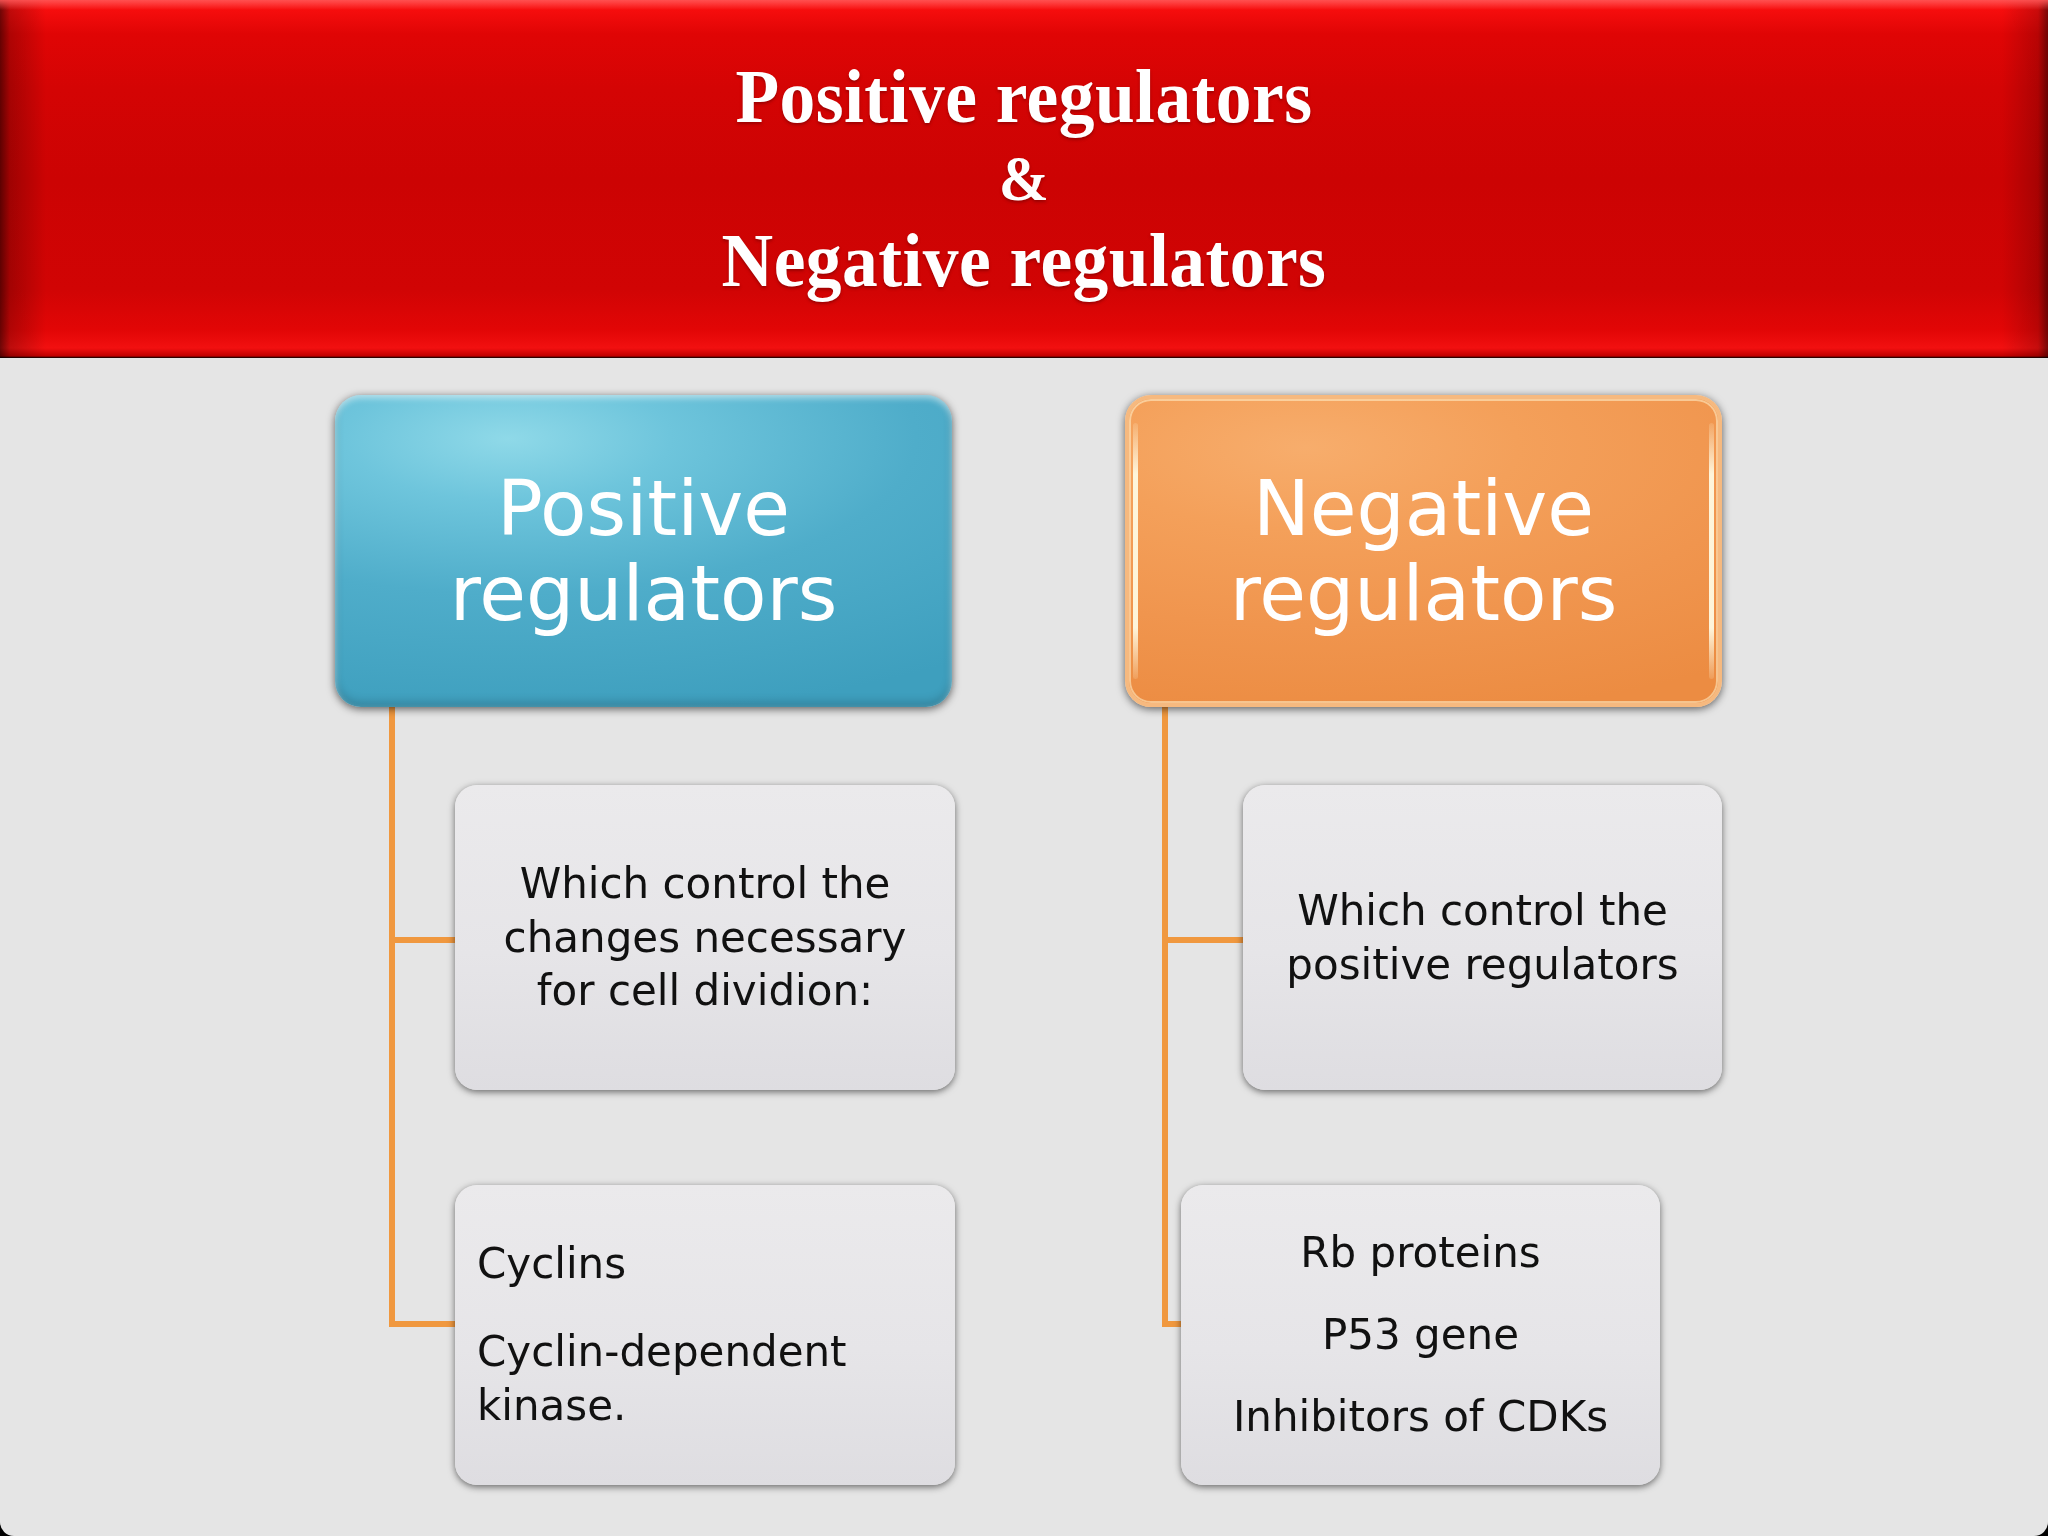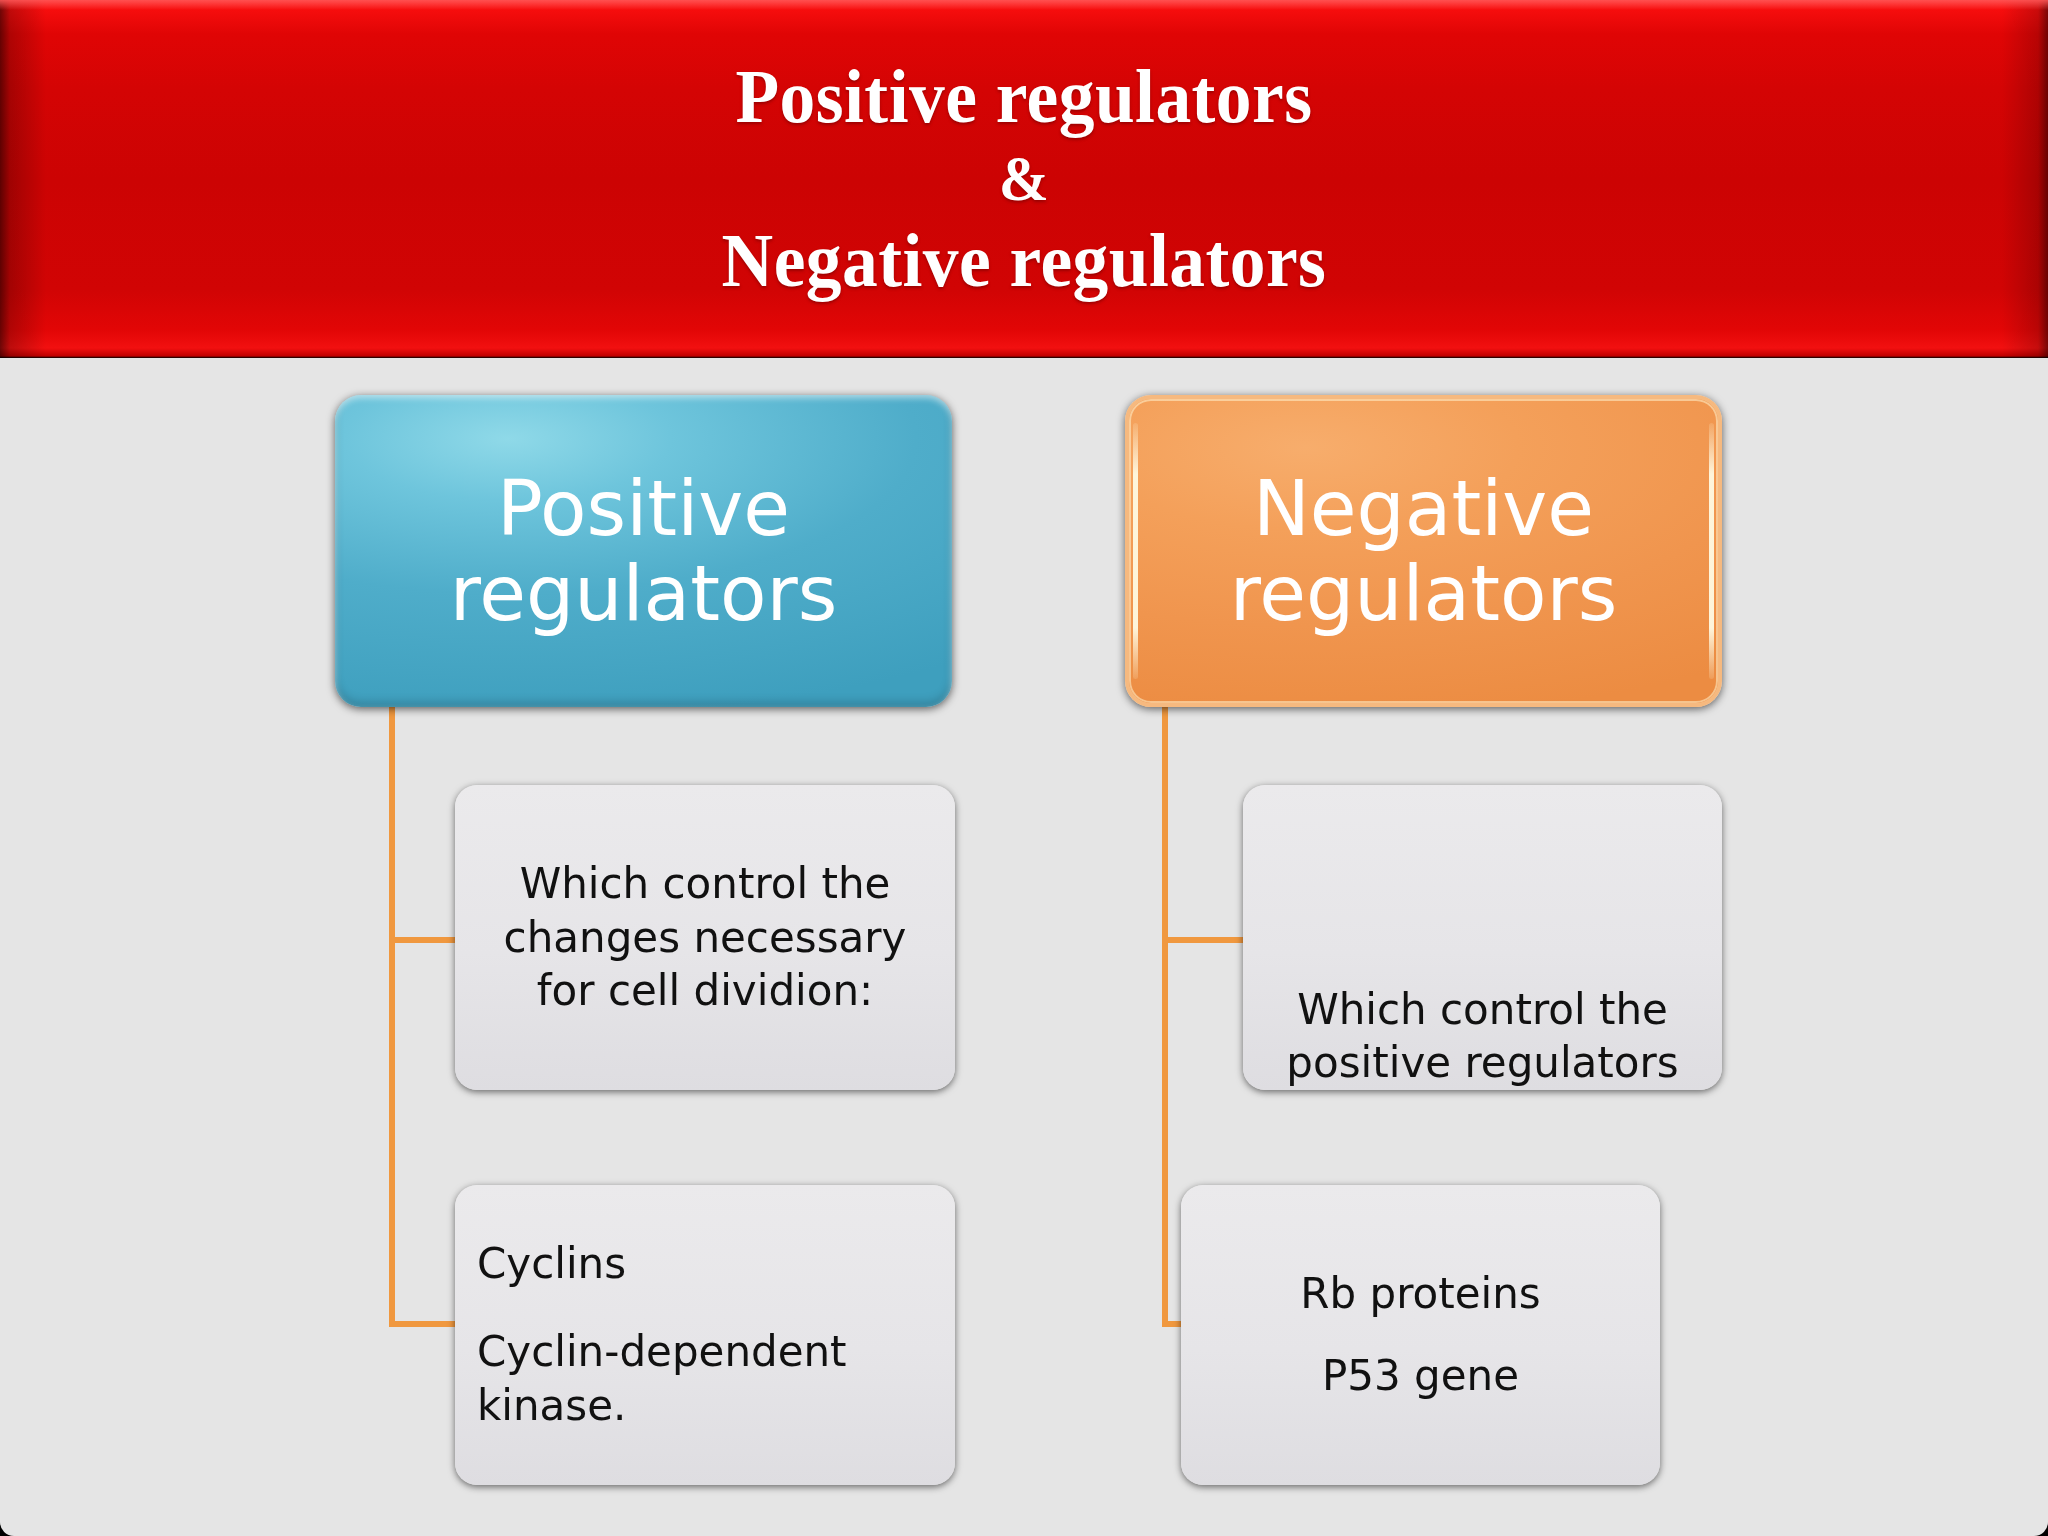--- a/index.html
+++ b/index.html
@@ -175,21 +175,20 @@
     left: 455px;  top: 785px;  width: 500px; height: 305px;
     padding: 0 22px;
   }
   #detail-pos-2 {
     left: 455px;  top: 1185px; width: 500px; height: 300px;
     padding: 0 22px;
   }
   #detail-neg-1 {
     left: 1243px; top: 785px;  width: 479px; height: 305px;
     padding: 0 20px;
-    justify-content: flex-end;
   }
   #detail-neg-2 {
     left: 1181px; top: 1185px; width: 479px; height: 300px;
     padding: 0 8px;
   }
   #detail-neg-2 .detail-line.gap { margin-top: 28px; }
 
   
   .conn {
     position: absolute;
@@ -245,15 +244,16 @@
     <span class="detail-line">Which control the changes necessary for cell dividion:</span>
   </div>
 
   <div class="detail-box center" id="detail-neg-1">
     <span class="detail-line">Which control the positive regulators</span>
   </div>
 
   <div class="detail-box center" id="detail-neg-2">
     <span class="detail-line">Rb proteins</span>
     <span class="detail-line gap">P53 gene</span>
+    <span class="detail-line gap">Inhibitors of CDKs</span>
   </div>
 
 </div>
 
 </body></html>

